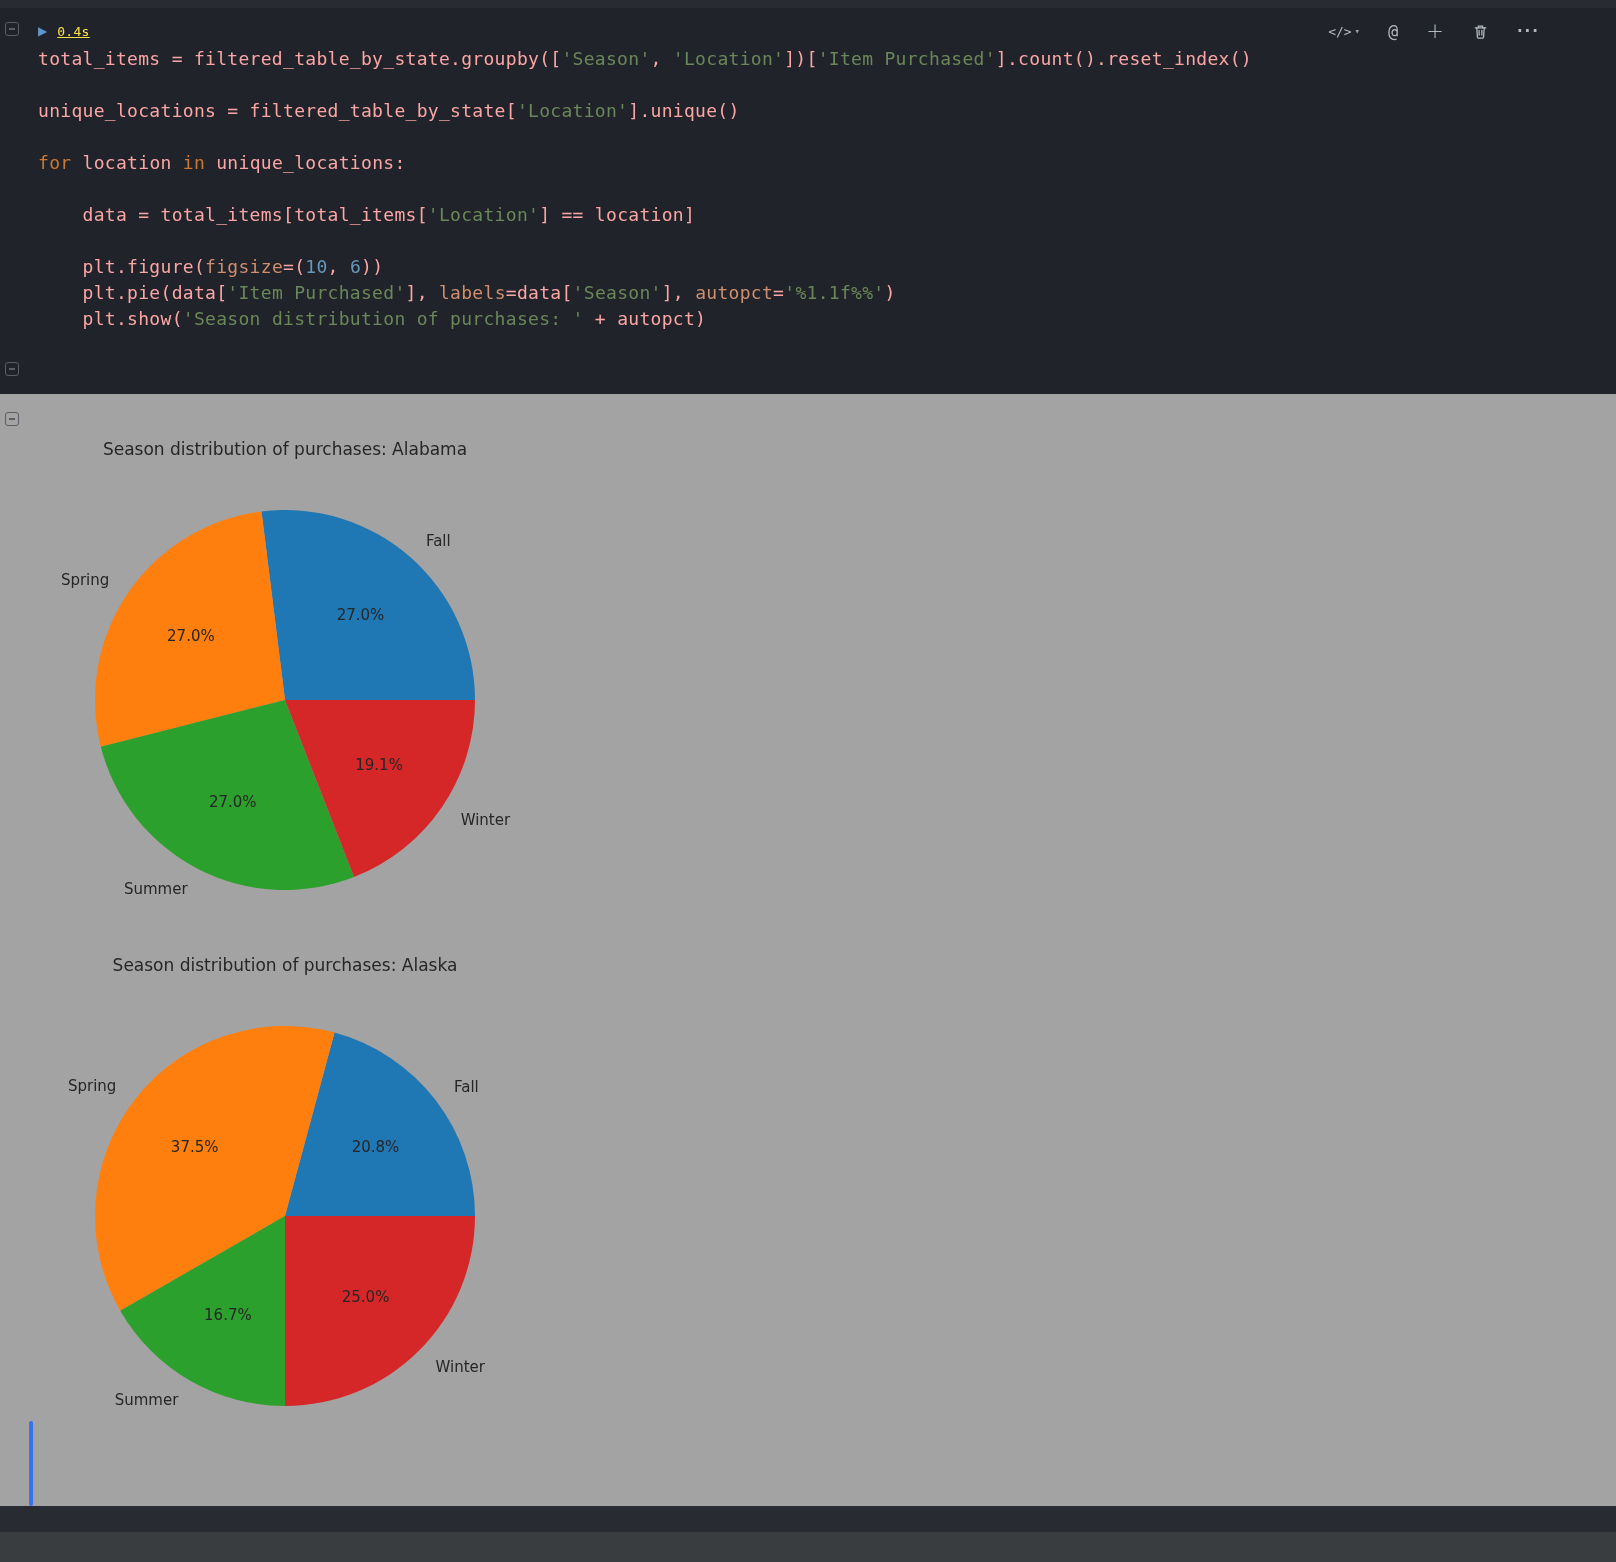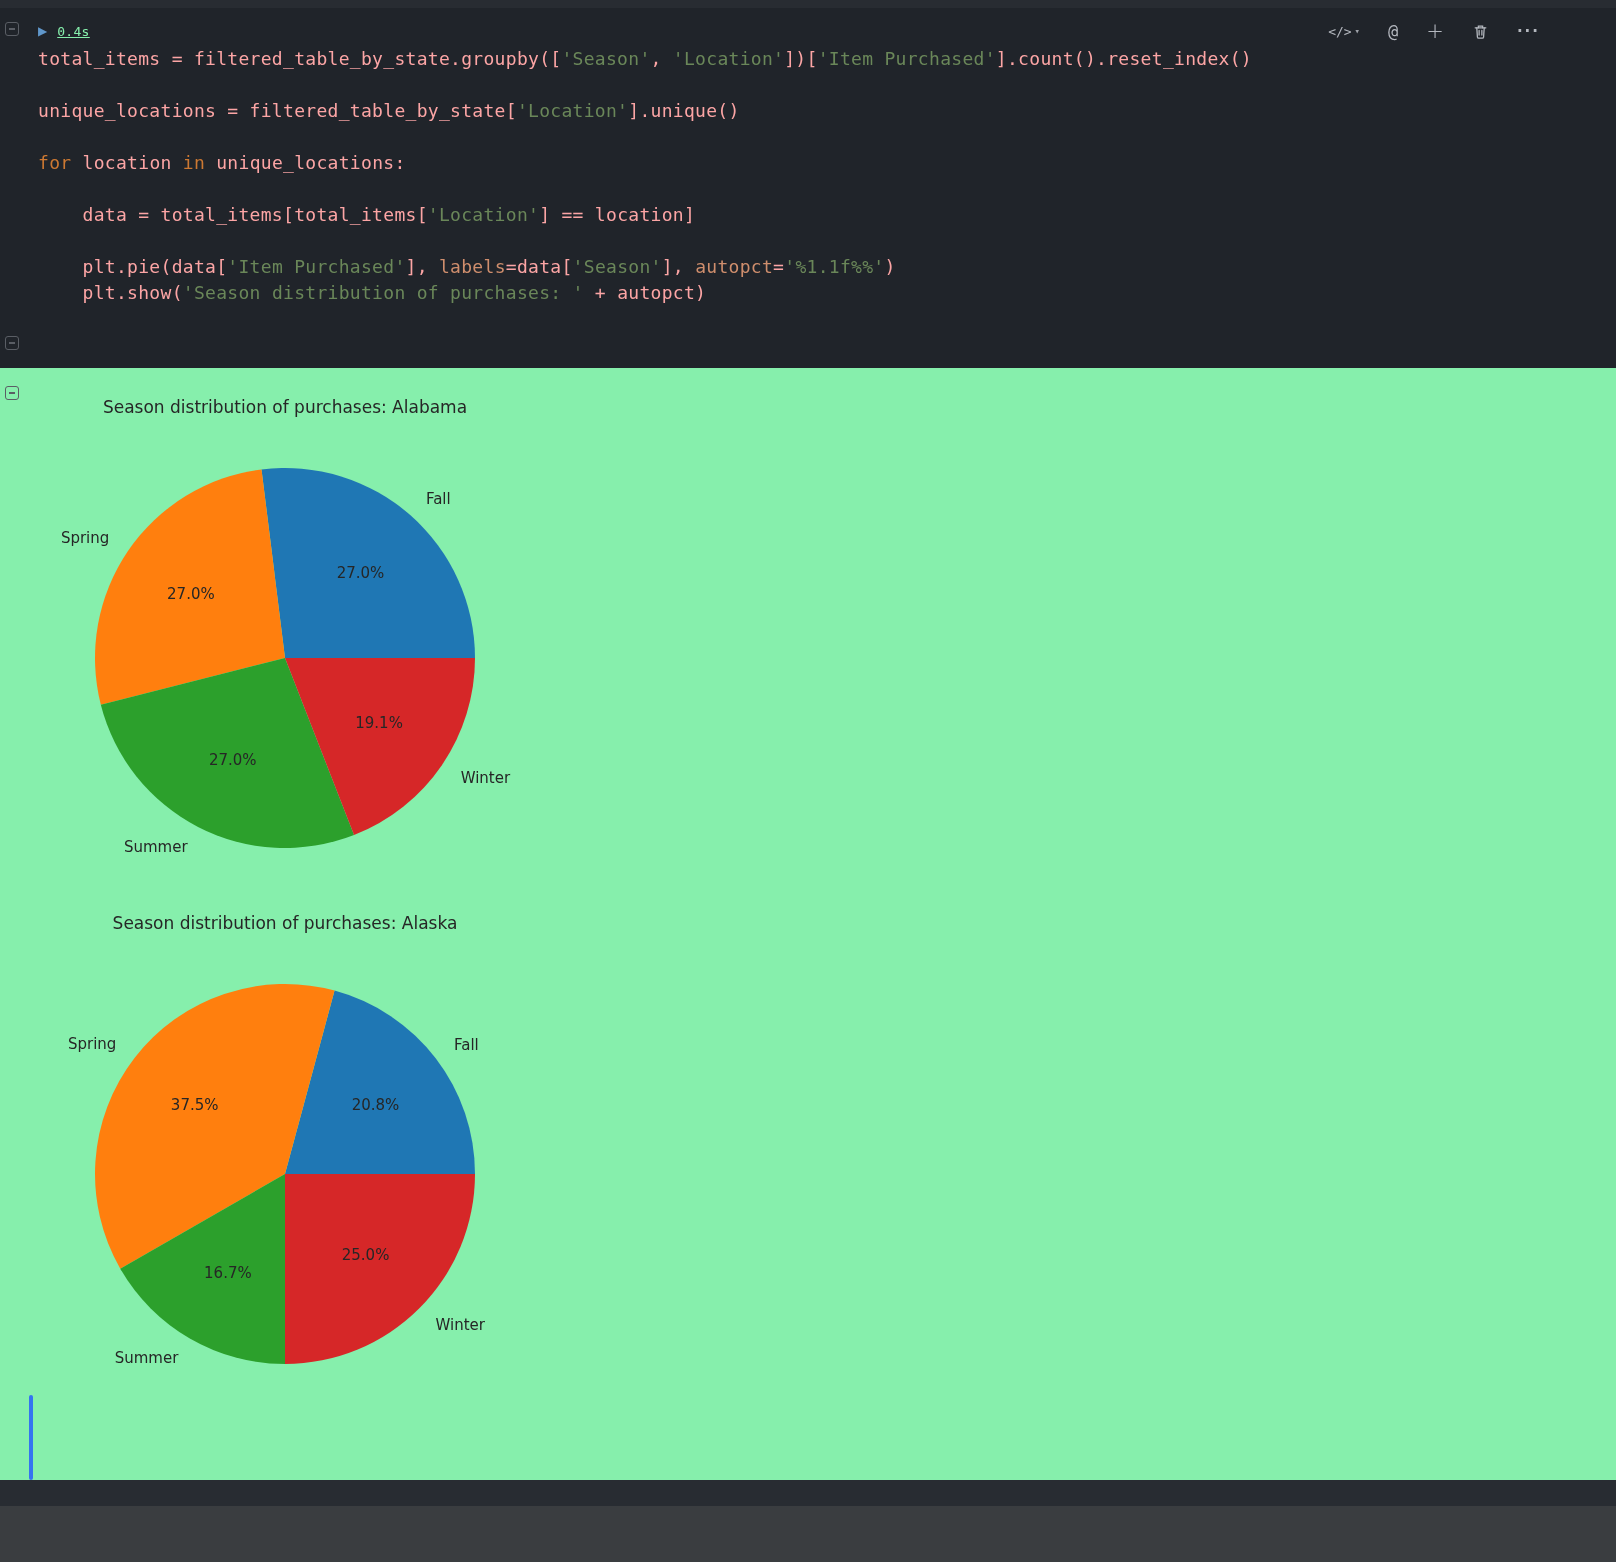--- a/index.html
+++ b/index.html
@@ -23,21 +23,21 @@
   .cell-toolbar {
     display: flex;
     justify-content: space-between;
     align-items: center;
     height: 18px;
     padding-left: 8px;
   }
   .run-group { display: flex; align-items: center; gap: 10px; }
   .run-icon { color: #6097cb; font-size: 12px; line-height: 1; cursor: pointer; }
   .exec-time {
-    color: #86efac;
+    color: #fde047;
     font: 13px "DejaVu Sans Mono", monospace;
     letter-spacing: 0.3px;
     text-decoration: underline;
   }
   .icon-group { display: flex; align-items: center; gap: 28px; color: #b4b8bf; }
   .tb-icon {
     cursor: pointer;
     display: inline-flex;
     align-items: center;
     gap: 3px;
@@ -81,22 +81,22 @@
     width: 6px; height: 2px;
     background: #5a5e65;
     display: block;
   }
   .gh1 { top: 14px; }
   .gh2 { bottom: 18px; }
   .gh3 { top: 18px; }
   
   .output-band {
     position: relative;
-    background: #86efac;
-    padding: 28px 0 0 30px;
+    background: #a3a3a3;
+    padding: 44px 0 0 30px;
     min-height: 1112px;
   }
   .figure { width: 510px; margin-bottom: 22px; }
   .fig-title {
     height: 22px;
     line-height: 22px;
     text-align: center;
     color: #262626;
     font-size: 17px;
     margin-bottom: 10px;
@@ -156,20 +156,21 @@
 
   <div class="code">
       <div class="code-line"><span class="tk-plain">total_items = filtered_table_by_state.groupby([</span><span class="tk-string">'Season'</span><span class="tk-plain">, </span><span class="tk-string">'Location'</span><span class="tk-plain">])[</span><span class="tk-string">'Item Purchased'</span><span class="tk-plain">].count().reset_index()</span></div>
       <div class="code-line">&nbsp;</div>
       <div class="code-line"><span class="tk-plain">unique_locations = filtered_table_by_state[</span><span class="tk-string">'Location'</span><span class="tk-plain">].unique()</span></div>
       <div class="code-line">&nbsp;</div>
       <div class="code-line"><span class="tk-keyword">for</span><span class="tk-plain"> location </span><span class="tk-keyword">in</span><span class="tk-plain"> unique_locations:</span></div>
       <div class="code-line">&nbsp;</div>
       <div class="code-line"><span class="tk-plain">    data = total_items[total_items[</span><span class="tk-string">'Location'</span><span class="tk-plain">] == location]</span></div>
       <div class="code-line">&nbsp;</div>
+      <div class="code-line"><span class="tk-plain">    plt.figure(</span><span class="tk-param">figsize</span><span class="tk-plain">=(</span><span class="tk-number">10</span><span class="tk-plain">, </span><span class="tk-number">6</span><span class="tk-plain">))</span></div>
       <div class="code-line"><span class="tk-plain">    plt.pie(data[</span><span class="tk-string">'Item Purchased'</span><span class="tk-plain">], </span><span class="tk-param">labels</span><span class="tk-plain">=data[</span><span class="tk-string">'Season'</span><span class="tk-plain">], </span><span class="tk-param">autopct</span><span class="tk-plain">=</span><span class="tk-string">'%1.1f%%'</span><span class="tk-plain">)</span></div>
       <div class="code-line"><span class="tk-plain">    plt.show(</span><span class="tk-string">'Season distribution of purchases: '</span><span class="tk-plain"> + autopct)</span></div>
     </div>
 </div>
 
 <div class="output-band">
   <div class="gutter-handle gh3">
       <span></span>
     </div>
   <div class="cell-focus-bar" style="background: rgb(53, 116, 240);"></div>

